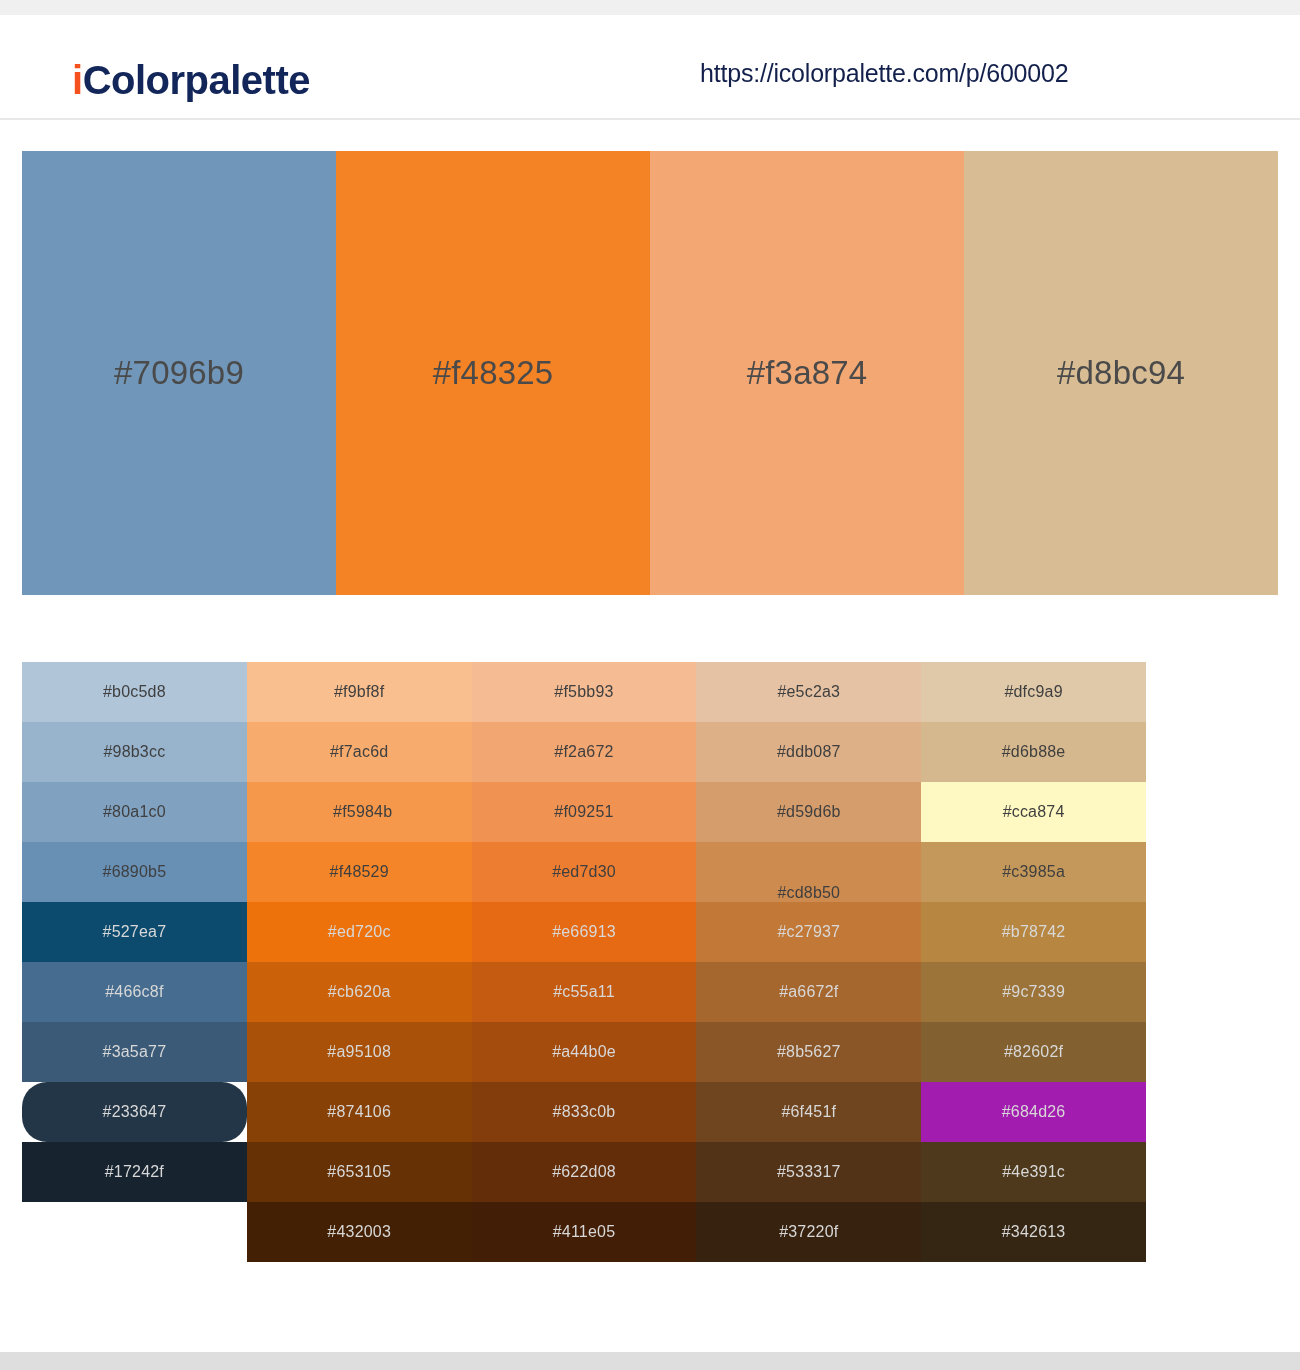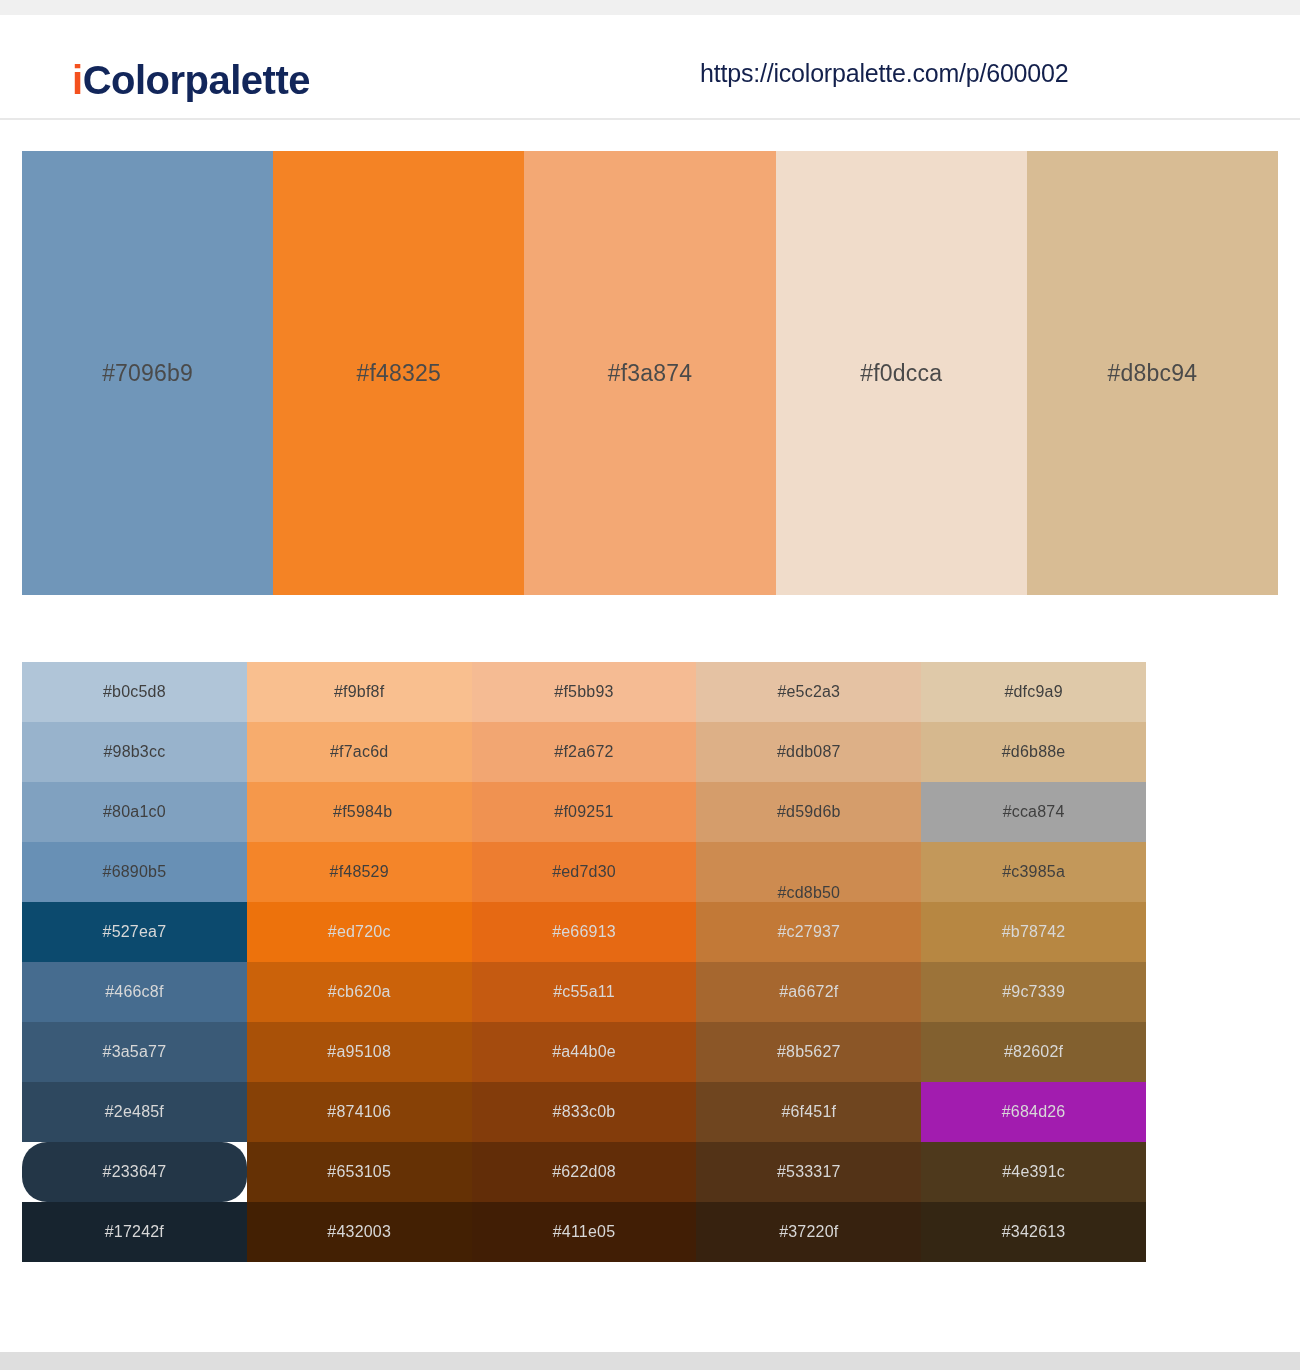--- a/index.html
+++ b/index.html
@@ -60,21 +60,21 @@
     height: 444px;
     width: 1256px;
   }
   .main-swatch {
     flex: 1 1 0;
     display: flex;
     align-items: center;
     justify-content: center;
   }
   .main-swatch-label {
-    font-size: 23px;
+    font-size: 33px;
     color: #4a4a4a;
     letter-spacing: 0.2px;
     text-align: center;
   }
   .shade-grid {
     margin-top: 67px;
     width: 1124px;
     display: flex;
   }
   .shade-col {
@@ -124,23 +124,20 @@
   <div class="main-swatches">
       <div class="main-swatch" style="background: rgb(112, 150, 185);">
         <span class="main-swatch-label" style="color: rgb(74, 74, 74);">#7096b9</span>
       </div>
       <div class="main-swatch" style="background: rgb(244, 131, 37);">
         <span class="main-swatch-label" style="color: rgb(74, 74, 74);">#f48325</span>
       </div>
       <div class="main-swatch" style="background: rgb(243, 168, 116);">
         <span class="main-swatch-label" style="color: rgb(74, 74, 74);">#f3a874</span>
       </div>
-      <div class="main-swatch" style="background: rgb(240, 220, 202);">
-        <span class="main-swatch-label" style="color: rgb(74, 74, 74);">#f0dcca</span>
-      </div>
       <div class="main-swatch" style="background: rgb(216, 188, 148);">
         <span class="main-swatch-label" style="color: rgb(74, 74, 74);">#d8bc94</span>
       </div>
     </div>
 
   <div class="shade-grid">
       <div class="shade-col">
         <div class="shade-cell" style="background: rgb(176, 197, 216);">
           <span class="shade-label dark">#b0c5d8</span>
         </div>
@@ -155,23 +152,20 @@
         </div>
         <div class="shade-cell" style="background: #0c4a6e;">
           <span class="shade-label light">#527ea7</span>
         </div>
         <div class="shade-cell" style="background: rgb(70, 108, 143);">
           <span class="shade-label light">#466c8f</span>
         </div>
         <div class="shade-cell" style="background: rgb(58, 90, 119);">
           <span class="shade-label light">#3a5a77</span>
         </div>
-        <div class="shade-cell" style="background: rgb(46, 72, 95);">
-          <span class="shade-label light">#2e485f</span>
-        </div>
         <div class="shade-cell" style="background: rgb(35, 54, 71); border-radius: 25px;">
           <span class="shade-label light">#233647</span>
         </div>
         <div class="shade-cell" style="background: rgb(23, 36, 47);">
           <span class="shade-label light">#17242f</span>
         </div>
       </div>
       <div class="shade-col">
         <div class="shade-cell" style="background: rgb(249, 191, 143);">
           <span class="shade-label dark">#f9bf8f</span>
@@ -268,21 +262,21 @@
           <span class="shade-label light">#37220f</span>
         </div>
       </div>
       <div class="shade-col">
         <div class="shade-cell" style="background: rgb(223, 201, 169);">
           <span class="shade-label dark">#dfc9a9</span>
         </div>
         <div class="shade-cell" style="background: rgb(214, 184, 142);">
           <span class="shade-label dark">#d6b88e</span>
         </div>
-        <div class="shade-cell" style="background: #a3a3a3;">
+        <div class="shade-cell" style="background: #fef9c3;">
           <span class="shade-label dark">#cca874</span>
         </div>
         <div class="shade-cell" style="background: rgb(195, 152, 90);">
           <span class="shade-label dark">#c3985a</span>
         </div>
         <div class="shade-cell" style="background: rgb(183, 135, 66);">
           <span class="shade-label light">#b78742</span>
         </div>
         <div class="shade-cell" style="background: rgb(156, 115, 57);">
           <span class="shade-label light">#9c7339</span>

